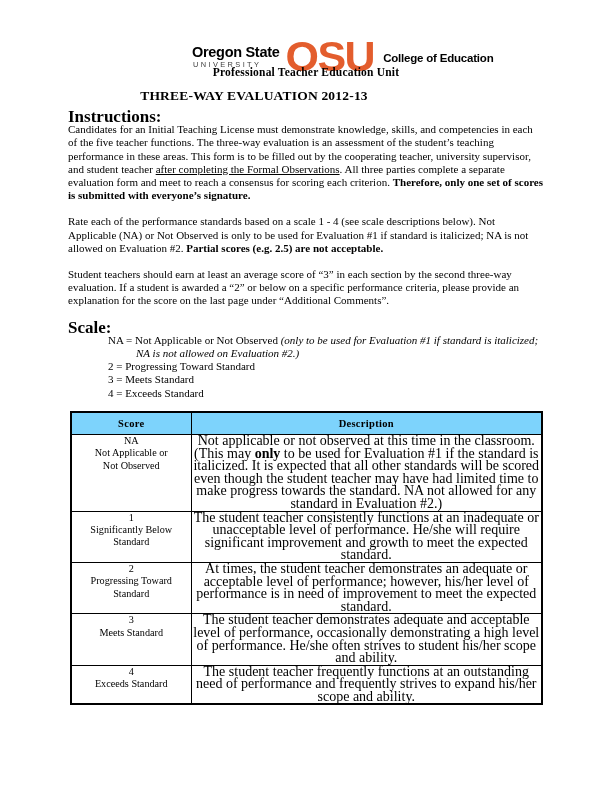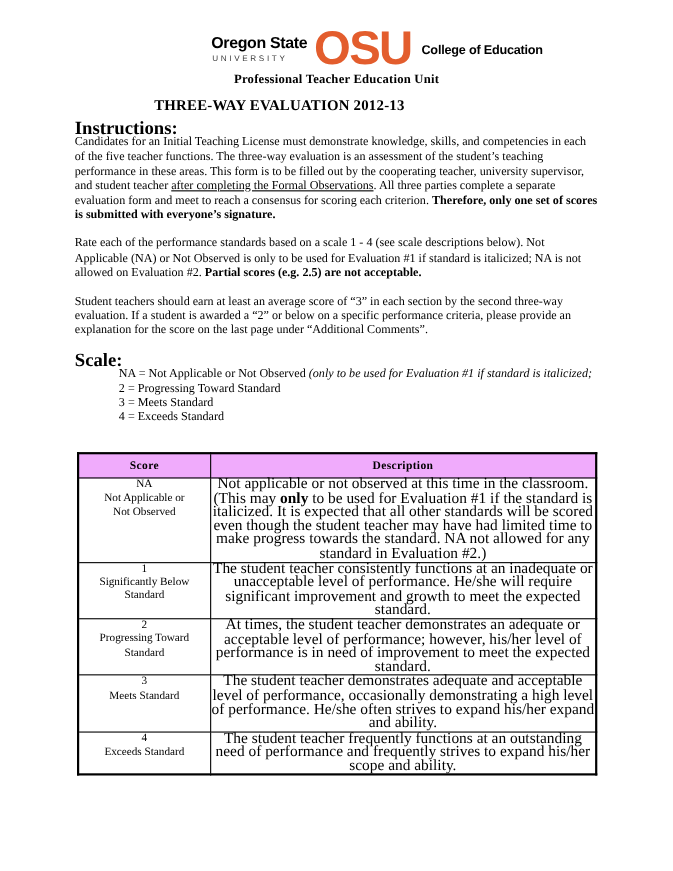--- a/index.html
+++ b/index.html
@@ -27,21 +27,21 @@
   .masthead {
     position: absolute;
     left: 0;
     top: 22px;
     width: 612px;
     height: 46px;
   }
   .logo-row {
     position: absolute;
     left: 192px;
-    top: 0;
+    top: 12px;
     display: flex;
     align-items: center;
     height: 46px;
   }
   .logo-wordmark {
     display: flex;
     flex-direction: column;
     align-items: flex-start;
     justify-content: center;
     font-family: "Liberation Sans", "DejaVu Sans", sans-serif;
@@ -166,21 +166,21 @@
     table-layout: fixed;
     border: 2px solid #000000;
   }
   table.score-table th,
   table.score-table td {
     border: 1px solid #000000;
     padding: 0;
     vertical-align: top;
   }
   table.score-table th {
-    background: #f0abfc;
+    background: #7dd3fc;
     font-size: 10.5px;
     font-weight: bold;
     text-align: center;
     padding: 5px 2px 5px 2px;
     letter-spacing: 0.3px;
   }
   col.col-score { width: 120px; }
   col.col-desc  { width: 351px; }
 
   td.score-cell {
@@ -236,21 +236,21 @@
 
     <div class="spacer"></div>
 
     <p class="para">Student teachers should earn at least an average score of “3” in each section by the second three-way evaluation.  If a student is awarded a “2” or below on a specific performance criteria, please provide an explanation for the score on the last page under “Additional Comments”.</p>
 
     <div class="spacer"></div>
 
     <div class="heading">Scale:</div>
 
     <ul class="scale-list">
-      <li class="scale-item na"><span>NA = Not Applicable or Not Observed </span><span class="i">(only to be used for Evaluation #1 if standard is italicized;</span></li>
+      <li class="scale-item na"><span>NA = Not Applicable or Not Observed </span><span class="i">(only to be used for Evaluation #1 if standard is italicized;</span><span class="i scale-na-cont">NA is not allowed on Evaluation #2.)</span></li>
       <li class="scale-item">2 = Progressing Toward Standard</li>
       <li class="scale-item">3 = Meets Standard</li>
       <li class="scale-item">4 = Exceeds Standard</li>
     </ul>
 
   </div>
 
   <div class="score-table-wrap">
     <table class="score-table">
       <colgroup>
@@ -290,21 +290,21 @@
             <span class="score-label">Standard</span>
           </td>
           <td class="desc-cell">At times, the student teacher demonstrates an adequate or acceptable level of performance; however, his/her level of performance is in need of improvement to meet the expected standard.</td>
         </tr>
 
         <tr>
           <td class="score-cell">
             <span class="score-num">3</span>
             <span class="score-label">Meets Standard</span>
           </td>
-          <td class="desc-cell">The student teacher demonstrates adequate and acceptable level of performance, occasionally demonstrating a high level of performance. He/she often strives to expand his/her expand and ability.</td>
+          <td class="desc-cell">The student teacher demonstrates adequate and acceptable level of performance, occasionally demonstrating a high level of performance. He/she often strives to student his/her scope and ability.</td>
         </tr>
 
         <tr>
           <td class="score-cell">
             <span class="score-num">4</span>
             <span class="score-label">Exceeds Standard</span>
           </td>
           <td class="desc-cell">The student teacher frequently functions at an outstanding need of performance and frequently strives to expand his/her scope and ability.</td>
         </tr>
 

